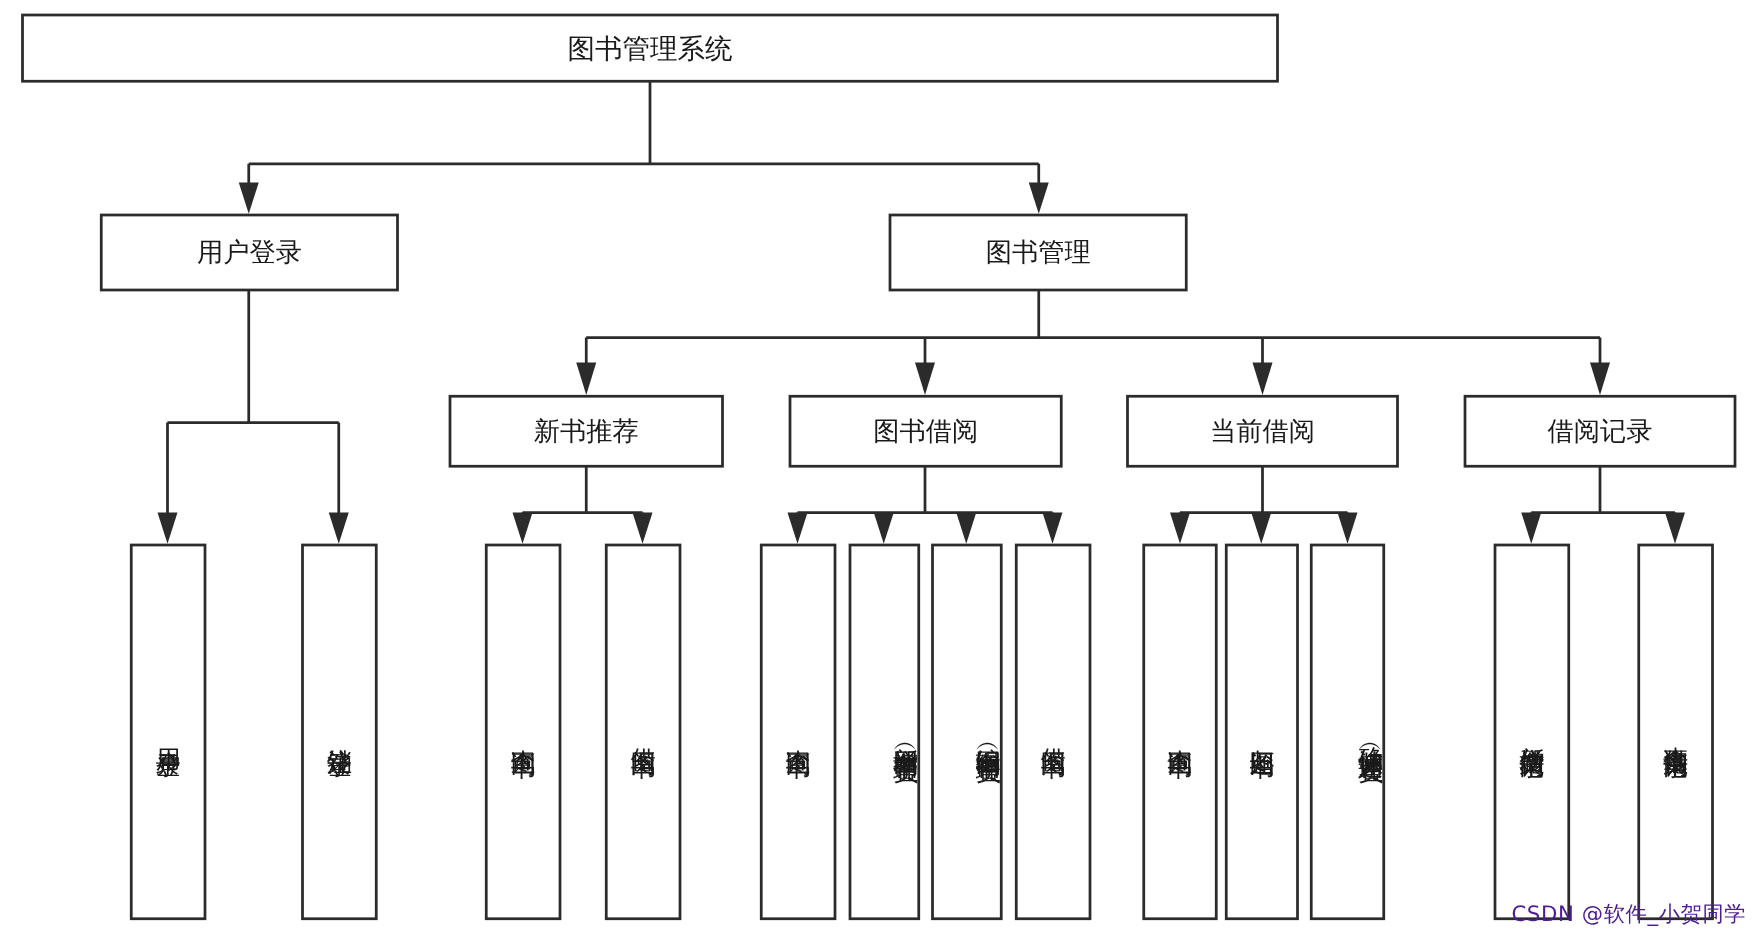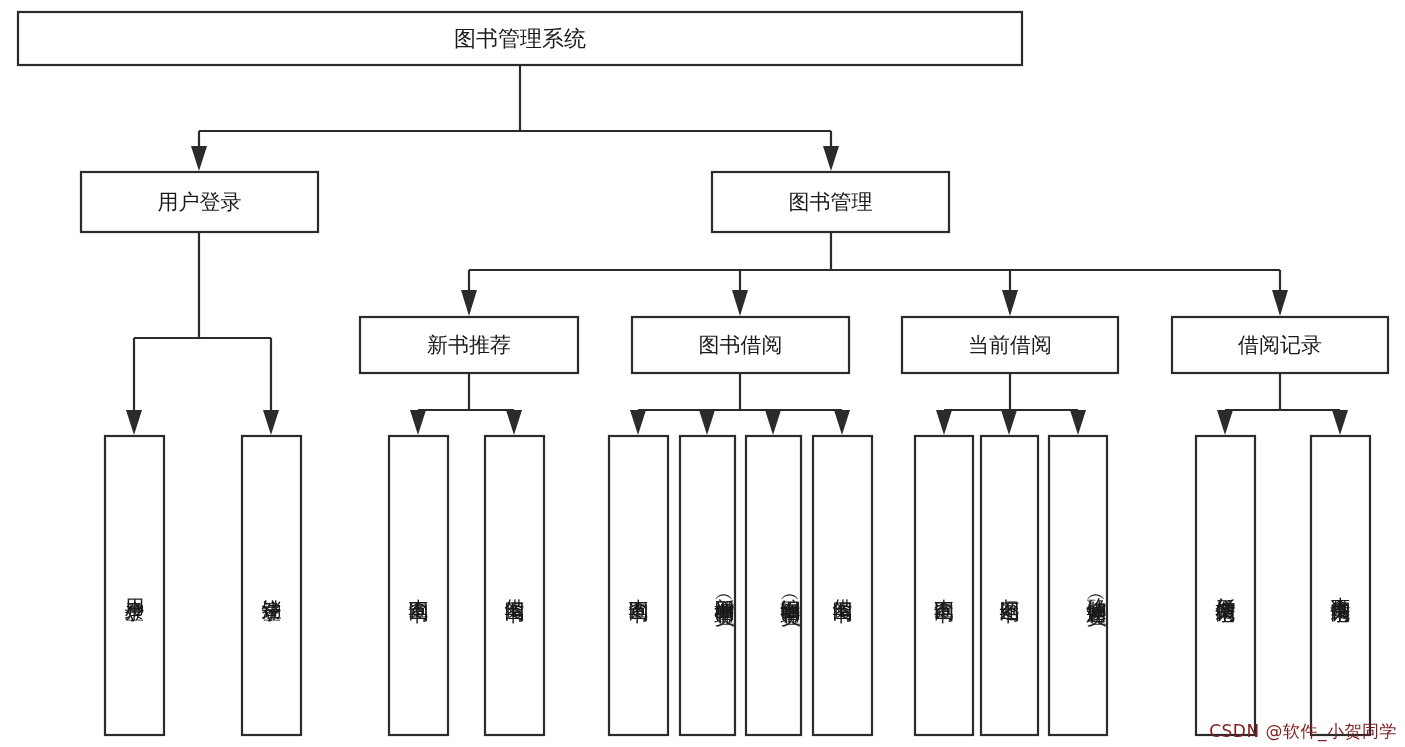--- a/index.html
+++ b/index.html
@@ -69,21 +69,21 @@
     text-align: center;
     white-space: nowrap;
     pointer-events: none;
   }
   .watermark {
     position: absolute;
     right: 8px;
     bottom: 4px;
     font-family: "DejaVu Sans", "Liberation Sans", sans-serif;
     font-size: 17px;
-    color: #7f1d1d;
+    color: #4c1d95;
     letter-spacing: 0.5px;
     white-space: nowrap;
   }
 </style>
 </head>
 <body>
 
 <div id="diagram-root">
 
   <svg class="canvas" viewBox="0 0 1405 747">

